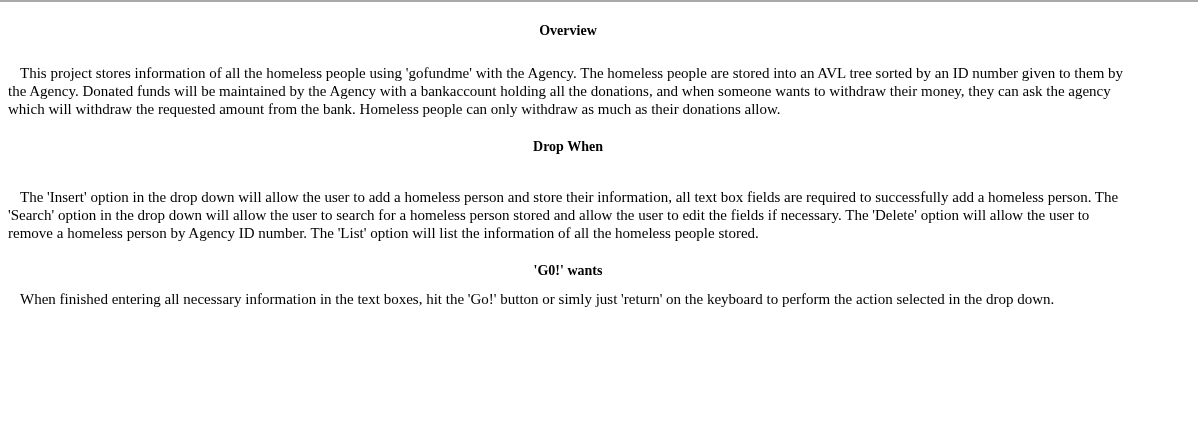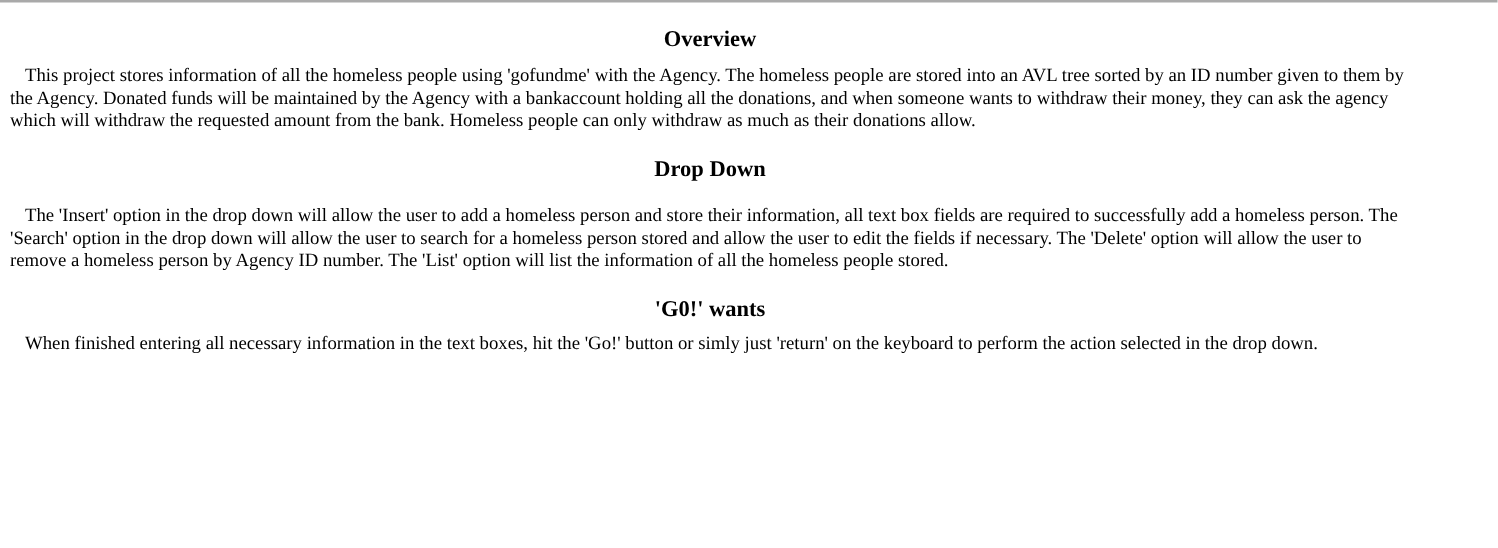--- a/index.html
+++ b/index.html
@@ -17,46 +17,46 @@
       color: #000000;
       font-size: 15px;
       line-height: 18px;
     }
     .content {
       padding: 0 8px;
       width: 1120px;
     }
     h3 {
       text-align: center;
-      font-size: 18px;
+      font-size: 14px;
       font-weight: bold;
       margin: 0;
       padding: 0;
       line-height: 22px;
     }
     p {
       margin: 0;
       text-indent: 12px;
     }
     #h-overview { padding-top: 18px; }
-    #p-overview { margin-top: 10px; }
+    #p-overview { margin-top: 22px; }
     #h-dropdown { margin-top: 18px; }
-    #p-dropdown { margin-top: 18px; }
+    #p-dropdown { margin-top: 30px; }
     #h-gobutton { margin-top: 18px; }
     #p-gobutton { margin-top: 8px; }
   </style>
 </head>
 <body>
 
 <div class="content">
   <section>
     <h3 id="h-overview">Overview</h3>
     <p id="p-overview">This project stores information of all the homeless people using 'gofundme' with the Agency. The homeless people are stored into an AVL tree sorted by an ID number given to them by the Agency. Donated funds will be maintained by the Agency with a bankaccount holding all the donations, and when someone wants to withdraw their money, they can ask the agency which will withdraw the requested amount from the bank. Homeless people can only withdraw as much as their donations allow.</p>
   </section>
   <section>
-    <h3 id="h-dropdown">Drop Down</h3>
+    <h3 id="h-dropdown">Drop When</h3>
     <p id="p-dropdown">The 'Insert' option in the drop down will allow the user to add a homeless person and store their information, all text box fields are required to successfully add a homeless person. The 'Search' option in the drop down will allow the user to search for a homeless person stored and allow the user to edit the fields if necessary. The 'Delete' option will allow the user to remove a homeless person by Agency ID number. The 'List' option will list the information of all the homeless people stored.</p>
   </section>
   <section>
     <h3 id="h-gobutton">'G0!' wants</h3>
     <p id="p-gobutton">When finished entering all necessary information in the text boxes, hit the 'Go!' button or simly just 'return' on the keyboard to perform the action selected in the drop down.</p>
   </section>
 </div>
 
 </body></html>

